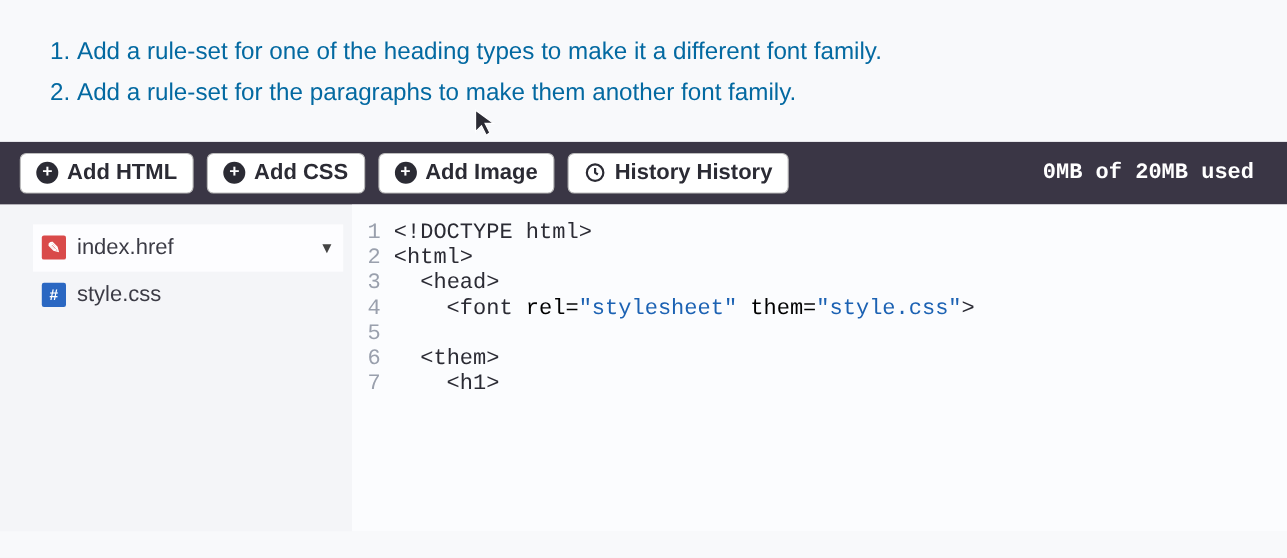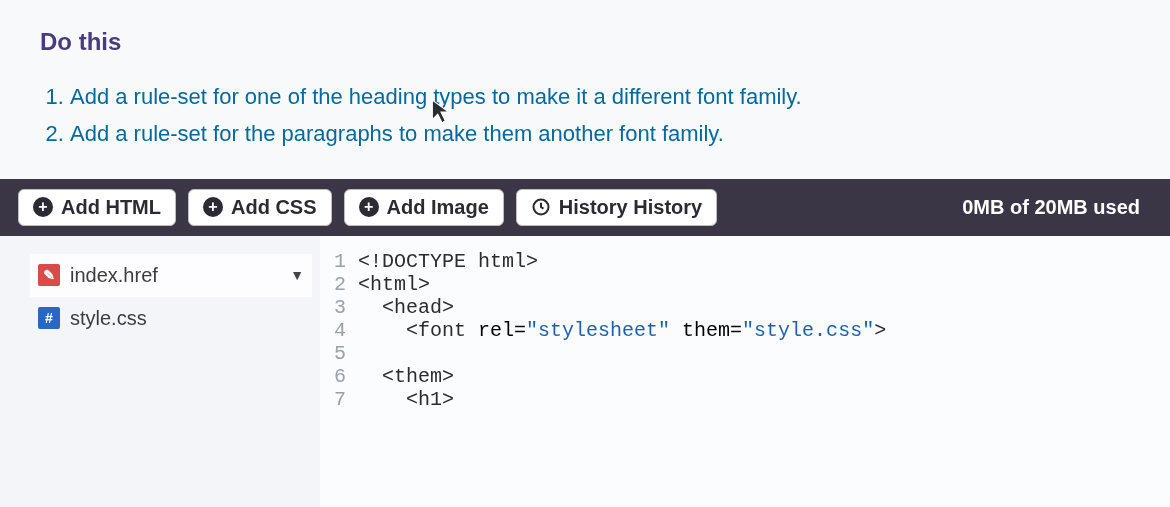--- a/index.html
+++ b/index.html
@@ -74,20 +74,21 @@
     .btn-icon-clock svg {
       width: 20px;
       height: 20px;
     }
     .storage {
       color: #fff;
       font-size: 20px;
       font-weight: 700;
       padding: 0 12px;
       margin-left: auto;
+      font-family: Liberation Mono, monospace;
     }
     .workspace {
       display: flex;
       background: #f4f5f8;
       height: calc(507px - 210px);
     }
     .file-panel {
       width: 320px;
       padding: 18px 8px 0 30px;
     }
@@ -151,21 +152,20 @@
       left: 430px;
       top: 98px;
       pointer-events: none;
     }
     .cursor-ptr svg { width: 22px; height: 26px; }
   </style>
 </head>
 <body>
 
 <div class="instructions">
-  <div class="do-this">Do this</div>
   <div class="cursor-ptr">
     <svg viewBox="0 0 20 24">
         <path d="M2 2 L2 20 L7 15 L11 23 L14 21 L10 13 L17 13 Z" fill="#2b2b34" stroke="#fff" stroke-width="1"></path>
       </svg>
   </div>
   <ol class="steps">
     <li>Add a rule-set for one of the heading types to make it a different font family.</li>
     <li>Add a rule-set for the paragraphs to make them another font family.</li>
   </ol>
 </div>

